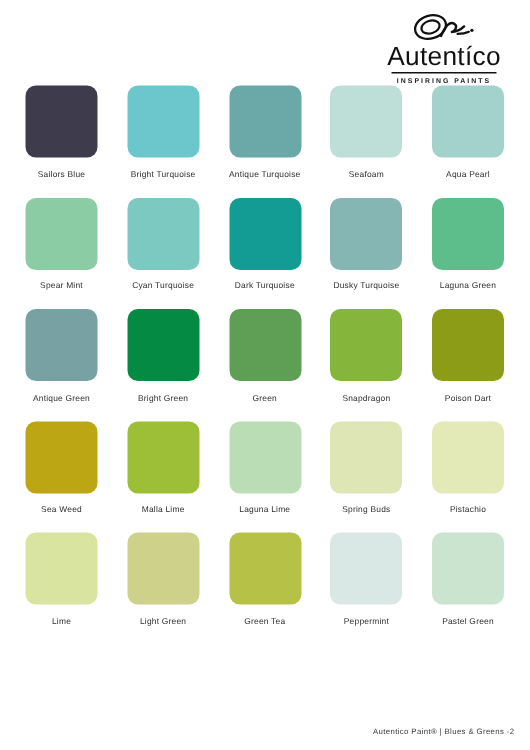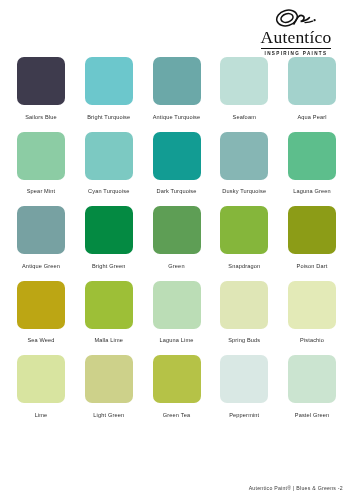--- a/index.html
+++ b/index.html
@@ -26,21 +26,21 @@
   }
   .logo-mark {
     height: 20px;
     display: flex;
     align-items: flex-end;
     justify-content: center;
     margin-bottom: -1px;
   }
   .logo-mark svg { display: block; }
   .logo-word {
-    font-family: Liberation Serif, serif;
+    font-family: Liberation Sans, sans-serif;
     font-size: 17.5px;
     line-height: 19px;
     letter-spacing: 0.2px;
     color: #111111;
     white-space: nowrap;
   }
   .logo-rule {
     width: 70px;
     height: 1px;
     background: #111111;

